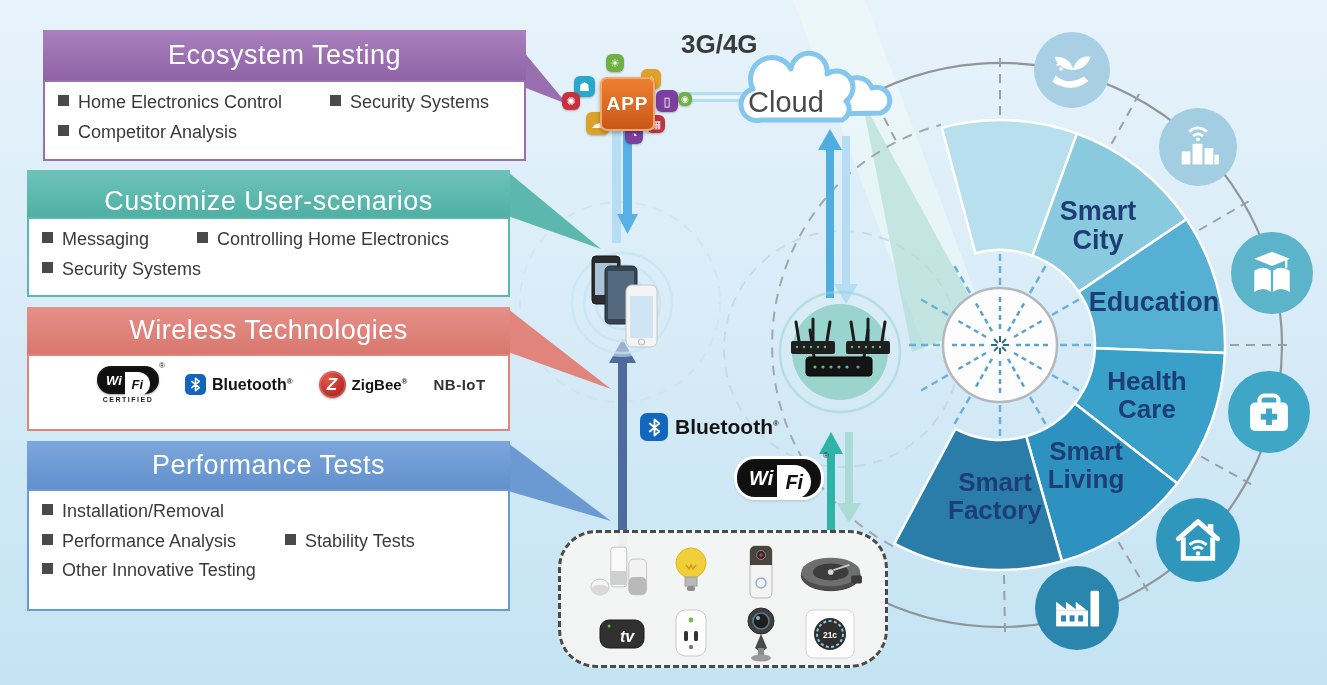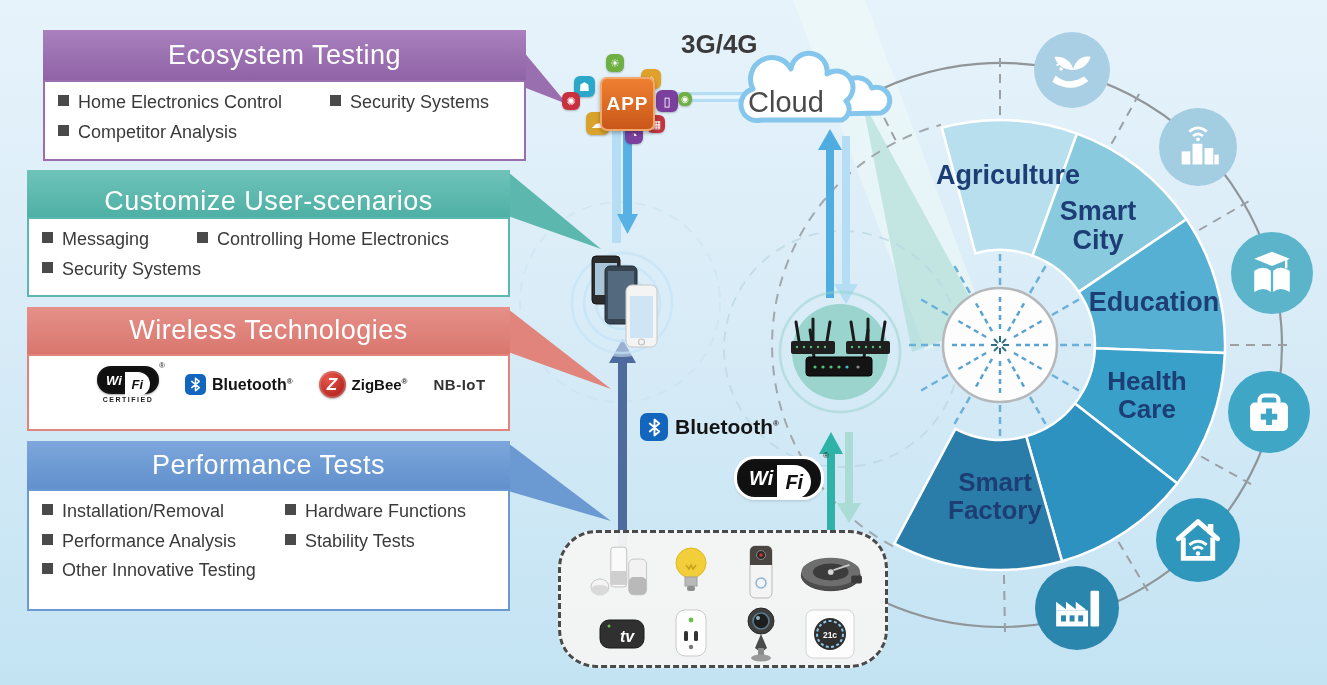--- a/index.html
+++ b/index.html
@@ -312,24 +312,20 @@
 <div class="panel" id="p4" style="top:441px;">
   <div class="p-head">
         <span>Performance Tests</span>
       </div>
   <div class="p-body">
     <div class="row">
       <div class="item c1-p4">
             <span class="bullet"></span>
             <span>Installation/Removal</span>
           </div>
-      <div class="item">
-            <span class="bullet"></span>
-            <span>Hardware Functions</span>
-          </div>
     </div>
     <div class="row">
       <div class="item c1-p4">
             <span class="bullet"></span>
             <span>Performance Analysis</span>
           </div>
       <div class="item">
             <span class="bullet"></span>
             <span>Stability Tests</span>
           </div>
@@ -443,24 +439,24 @@
   <div class="dev">
     <svg width="54" height="54" viewBox="0 0 54 54">
       <rect x="3" y="3" width="48" height="48" rx="7" fill="#fdfdfd" stroke="#d2d2d2"></rect>
       <circle cx="27" cy="27" r="16" fill="#2f2f2f"></circle>
       <circle cx="27" cy="27" r="13" fill="none" stroke="#8ec7ea" stroke-width="2" stroke-dasharray="3 2.4"></circle>
       <text x="27" y="30.5" text-anchor="middle" font-size="8.5" font-weight="bold" fill="#fff">21c</text>
     </svg>
   </div>
 </div>
 
-<div class="seg-label" style="left:1008px;top:175px;font-size:27px;white-space:nowrap;">Agriculture</div>
 <div class="seg-label" style="left:1098px;top:226px;font-size:27px;width:110px;">Smart City</div>
 <div class="seg-label" style="left:1154px;top:302px;font-size:27px;white-space:nowrap;">Education</div>
 <div class="seg-label" style="left:1147px;top:396px;font-size:26px;width:120px;">Health Care</div>
+<div class="seg-label" style="left:1086px;top:466px;font-size:26px;width:115px;">Smart Living</div>
 <div class="seg-label" style="left:995px;top:497px;font-size:26px;width:145px;">Smart Factory</div>
 
 <div class="ring-ico" style="left:1034px;top:32px;width:76px;height:76px;background:#a9cfe4;">
   <svg width="48" height="48" viewBox="0 0 44 44" fill="#fff">
     <path d="M23 21 C21 13 13 9 6 10 C8 17 15 22 23 22 Z"></path>
     <path d="M23 21 C25 13 32 8 39 10 C37 17 30 22 23 22 Z"></path>
     <path d="M7 27 q11 10 26 1 l4 4 q-15 12 -33 1 z"></path>
     <path d="M8 18 q4 -4 8 0" stroke="#fff" stroke-width="2" fill="none"></path>
     <circle cx="12" cy="21" r="1.6"></circle>
   </svg>

